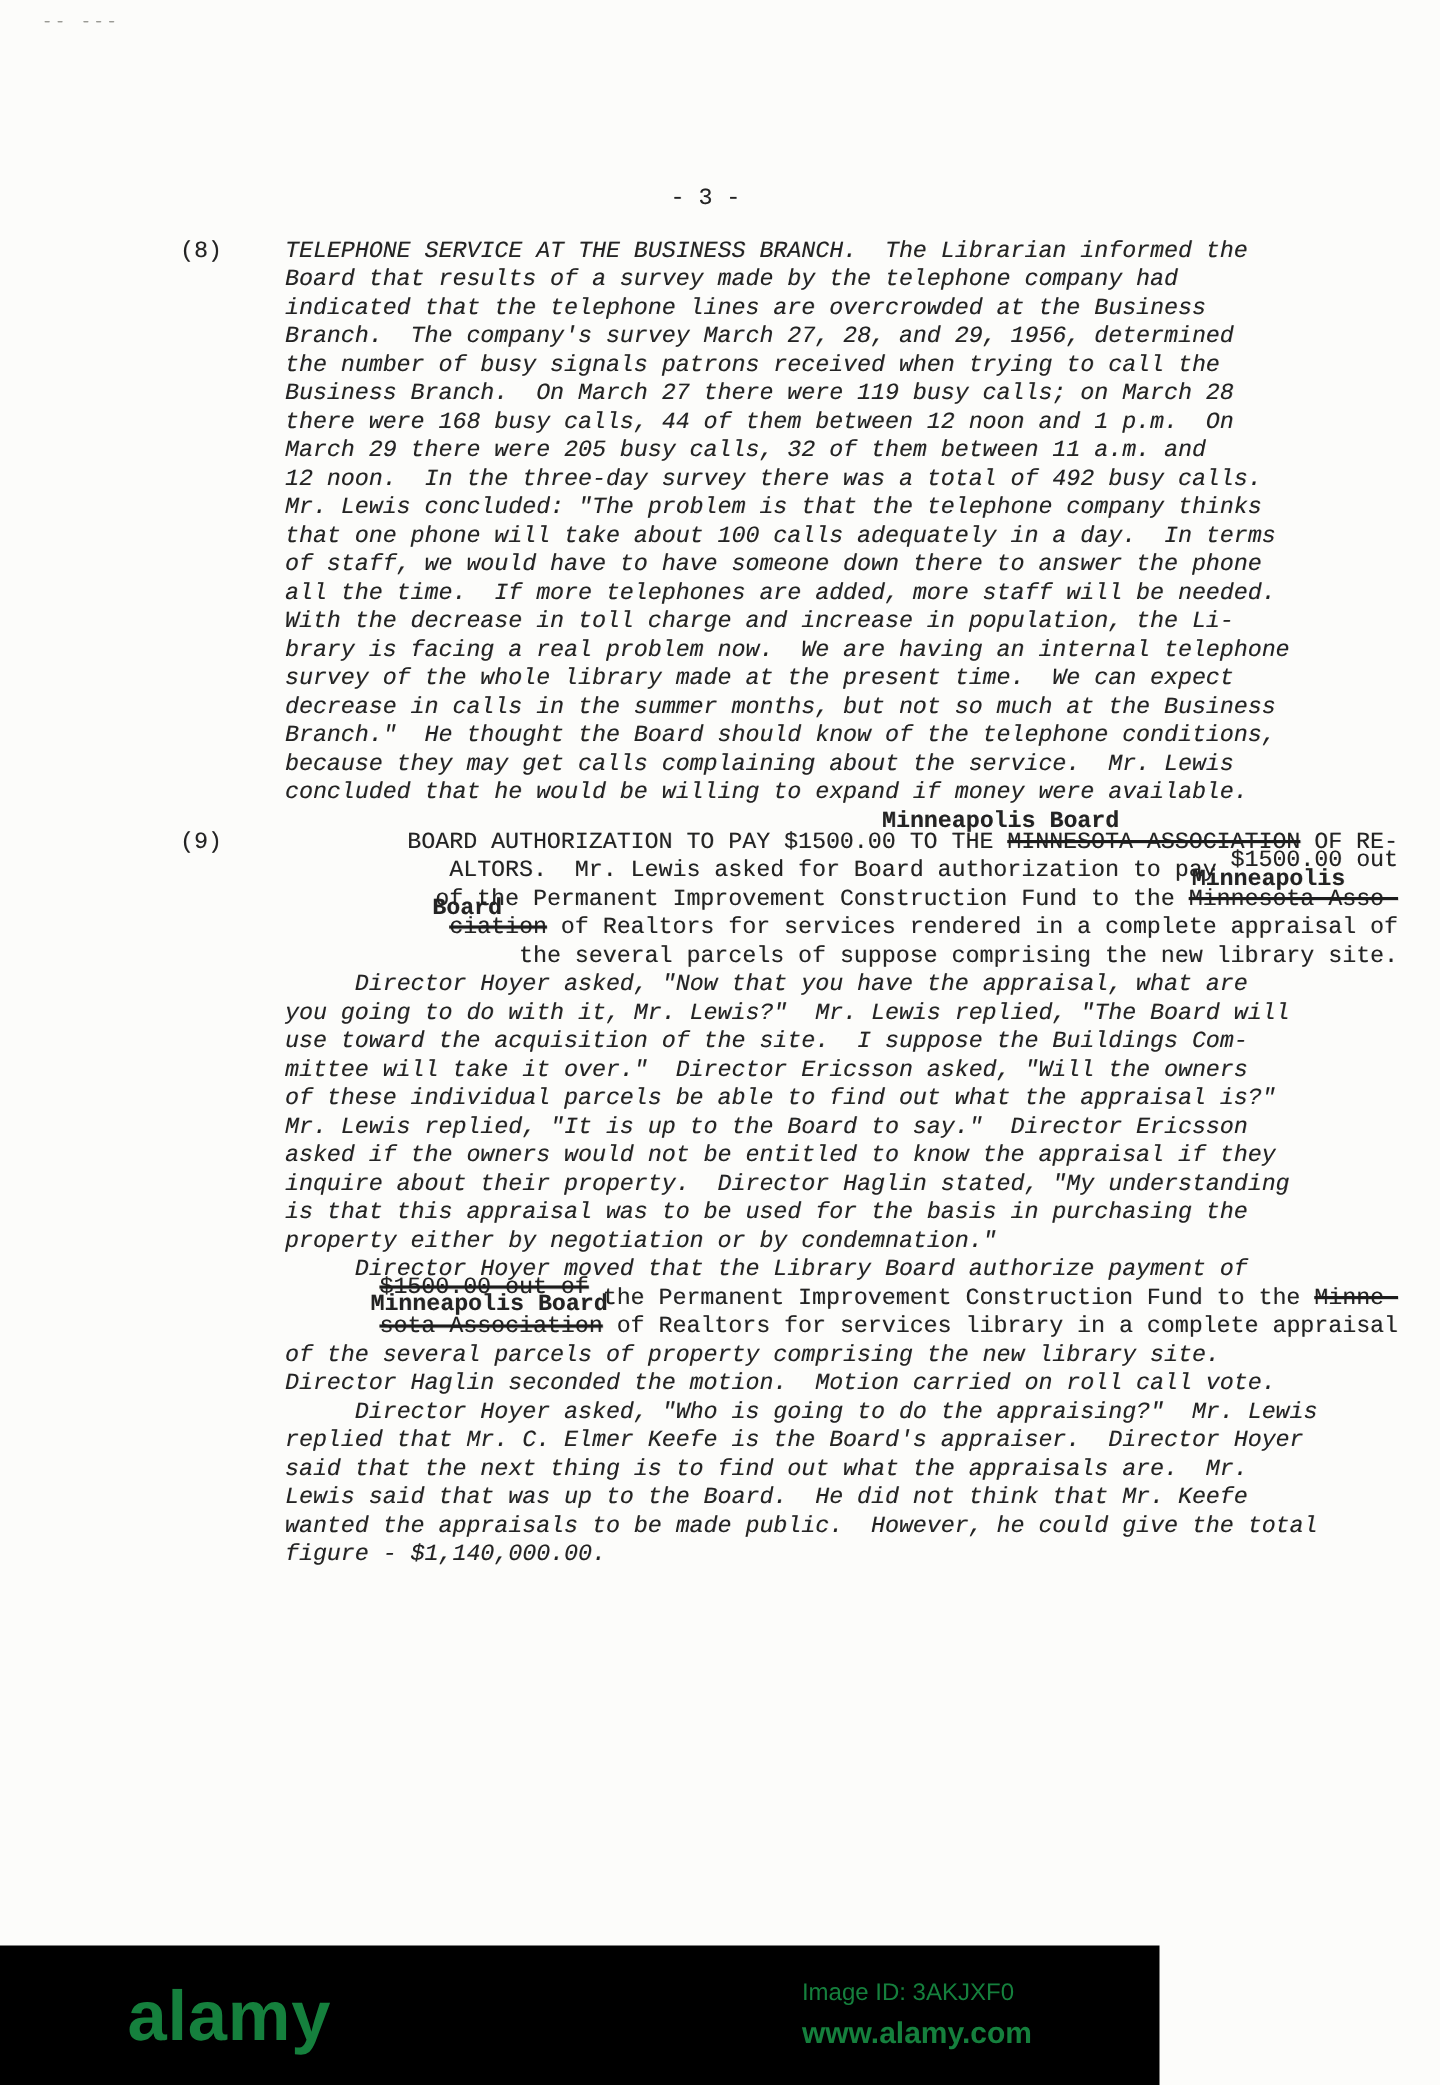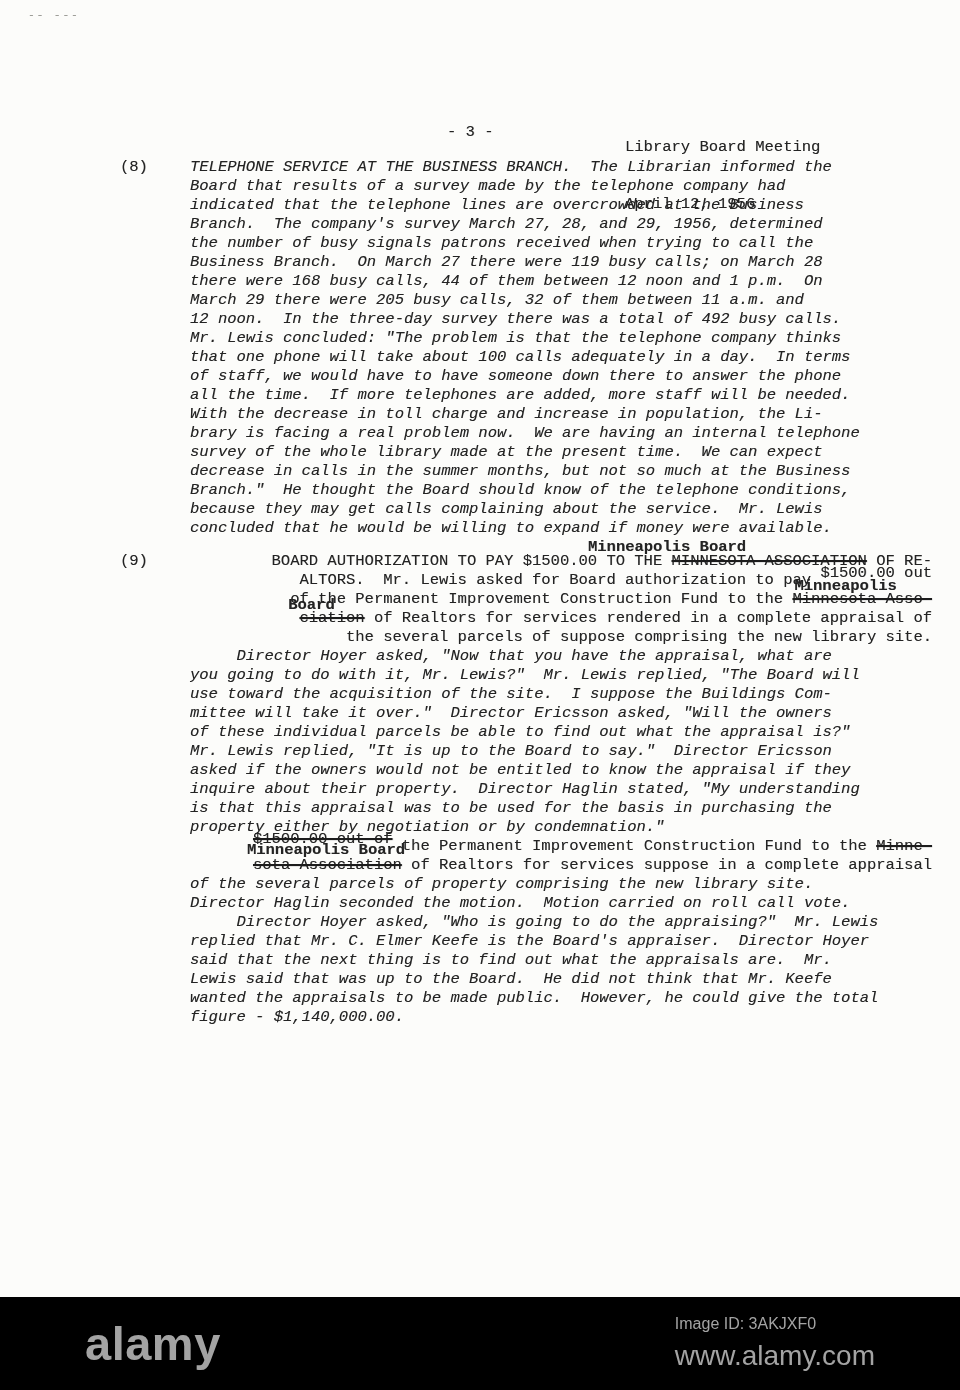--- a/index.html
+++ b/index.html
@@ -17,40 +17,36 @@
   .inum9 { top:14px; }
   .itext { margin-left:70px; white-space:pre-wrap;font-style:italic; }
   .line { margin-left:70px; white-space:pre;text-align:right; }
   .correction-line { margin-left:468px; white-space:pre; font-weight:bold; margin-bottom:-5px; position:relative; z-index:2; }
   .strike { text-decoration:line-through; text-decoration-thickness:2px; text-decoration-color:#1c1c1c; }
   .ins-above { position:relative; top:-7px;margin-top:24px; }
   .rel { position:relative; display:inline-block; }
   .abs-above { position:absolute; left:2px; top:-13px; white-space:pre; font-weight:bold; }
   .over-corr { position:absolute; left:-2px; top:6px; white-space:pre; font-weight:bold; }
   .over-corr2 { position:absolute; left:-6px; top:4px; white-space:pre; font-weight:bold; }
-  .bar { position:absolute; left:0; bottom:0; width:960px; height:93px; background:#000;
+  .bar { position:absolute; left:0; bottom:0; width:773px; height:93px; background:#000;
          display:flex; align-items:center; justify-content:space-between; padding:0 85px;
-         font-family:"Liberation Sans", sans-serif; color:#a3a3a3; }
+         font-family:"Liberation Sans", sans-serif; color:#15803d; }
   .alamy-logo { font-size:47px; font-weight:bold; letter-spacing:0.5px; }
   .bar-right { }
   .image-id { font-size:16px; margin-bottom:7px; }
-  .alamy-url { font-size:28px; font-weight:normal; }
+  .alamy-url { font-size:20px; font-weight:bold; }
 </style>
 </head>
 <body>
 
 <div class="page">
   <div class="scan">
 
     <div class="artifact">-- ---</div>
 
-    <div class="header-block">
-      <div>Library Board Meeting</div>
-      <div>April 12, 1956</div>
-    </div>
 
     <div class="pagenum">- 3 -</div>
 
     <div class="content">
 
       <div class="item">
         <span class="inum">(8)</span>
         <div class="itext">TELEPHONE SERVICE AT THE BUSINESS BRANCH.  The Librarian informed the
 Board that results of a survey made by the telephone company had
 indicated that the telephone lines are overcrowded at the Business
@@ -92,24 +88,25 @@
 you going to do with it, Mr. Lewis?"  Mr. Lewis replied, "The Board will
 use toward the acquisition of the site.  I suppose the Buildings Com-
 mittee will take it over."  Director Ericsson asked, "Will the owners
 of these individual parcels be able to find out what the appraisal is?"
 Mr. Lewis replied, "It is up to the Board to say."  Director Ericsson
 asked if the owners would not be entitled to know the appraisal if they
 inquire about their property.  Director Haglin stated, "My understanding
 is that this appraisal was to be used for the basis in purchasing the
 property either by negotiation or by condemnation."</div>
 
+        <div class="itext">     Director Hoyer moved that the Library Board authorize payment of</div>
 
         <div class="line"><span class="rel"><span class="strike ins-above">$1500.00 out of</span><span class="over-corr2">Minneapolis Board</span></span><span> the Permanent Improvement Construction Fund to the </span><span class="strike">Minne-</span></div>
 
-        <div class="line"><span class="strike">sota Association</span><span> of Realtors for services suppose in a complete appraisal</span></div>
+        <div class="line"><span class="strike">sota Association</span><span> of Realtors for services library in a complete appraisal</span></div>
 
         <div class="itext">of the several parcels of property comprising the new library site.
 Director Haglin seconded the motion.  Motion carried on roll call vote.</div>
 
         <div class="itext">     Director Hoyer asked, "Who is going to do the appraising?"  Mr. Lewis
 replied that Mr. C. Elmer Keefe is the Board's appraiser.  Director Hoyer
 said that the next thing is to find out what the appraisals are.  Mr.
 Lewis said that was up to the Board.  He did not think that Mr. Keefe
 wanted the appraisals to be made public.  However, he could give the total
 figure - $1,140,000.00.</div>

